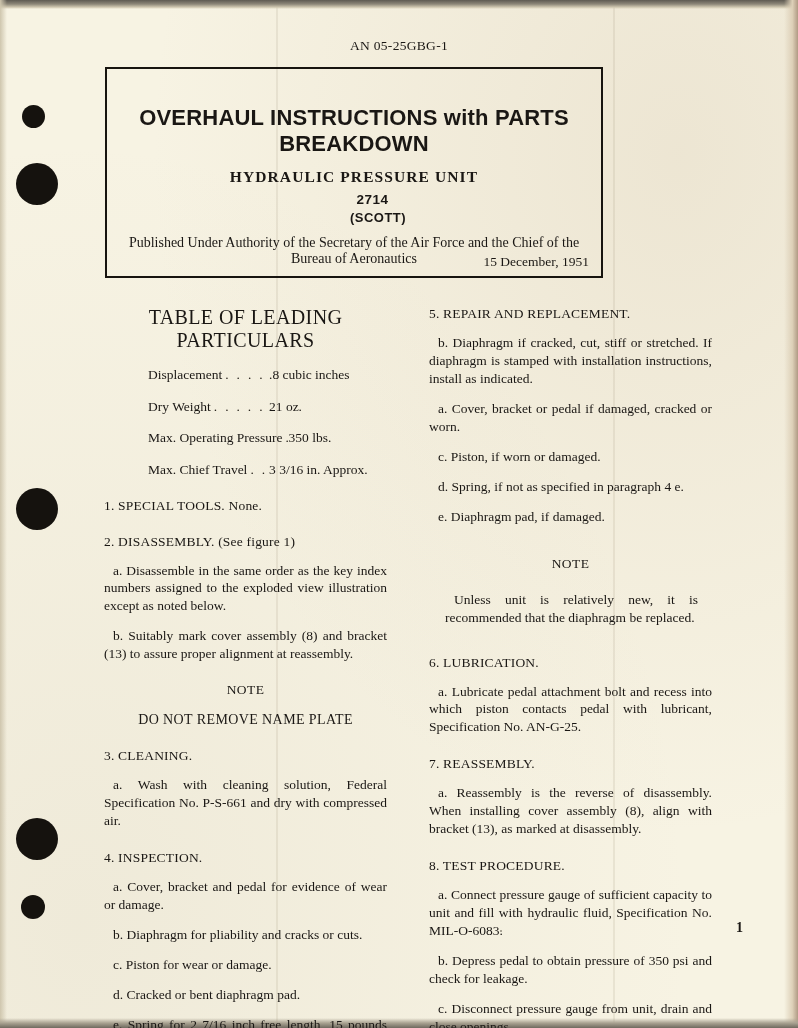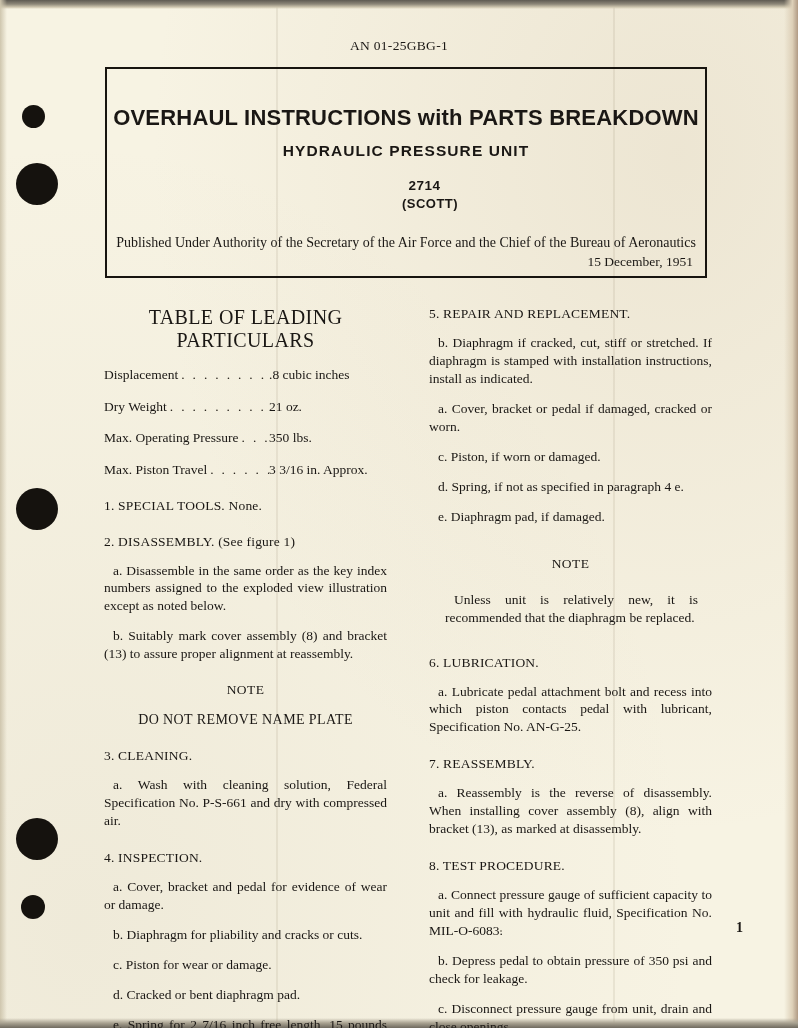--- a/index.html
+++ b/index.html
@@ -58,42 +58,42 @@
     top: 38px; left: 0; width: 798px;
     text-align: center;
     font-size: 13.5px;
     letter-spacing: 0.3px;
   }
 
   
   .title-box {
     position: absolute;
     left: 105px; top: 67px;
-    width: 602px; height: 211px;
+    width: 498px; height: 211px;
     border: 2px solid #17140f;
     box-sizing: border-box;
   }
   .title-main {
     margin-top: 36px;
     text-align: center;
     font-family: "Liberation Sans", "DejaVu Sans", sans-serif;
     font-weight: bold;
     font-size: 22px;
     letter-spacing: 0.2px;
   }
   .title-sub {
     margin-top: 11px;
     text-align: center;
-    font-family: Liberation Sans, sans-serif;
+    font-family: Liberation Serif, serif;
     font-weight: bold;
     font-size: 15.5px;
     letter-spacing: 1.1px;
   }
   .title-model {
-    margin-top: 18px;
+    margin-top: 6px;
     text-align: center;
     font-family: "Liberation Sans", "DejaVu Sans", sans-serif;
     font-weight: bold;
     font-size: 13.5px;
     letter-spacing: 0.5px;
     padding-left: 37px;
   }
   .title-maker {
     margin-top: 3px;
     text-align: center;
@@ -134,21 +134,21 @@
     font-size: 20px;
     letter-spacing: 0.4px;
     margin-bottom: 15px;
   }
   .tbl-row {
     display: flex;
     align-items: baseline;
     font-size: 13.5px;
     margin-bottom: 15.5px;
   }
-  .tbl-label { white-space: nowrap; }
+  .tbl-label { white-space: nowrap; margin-left: 44px; }
   .tbl-lead {
     flex: 1 1 auto;
     overflow: hidden;
     white-space: nowrap;
     letter-spacing: 2.3px;
     padding: 0 3px;
     color: #241f18;
   }
   .tbl-value {
     width: 118px;
@@ -224,21 +224,21 @@
   <div class="scan-edge-bottom"></div>
 
   <div id="margin-dots">
       <div class="dot" style="left: 22px; top: 105px; width: 23px; height: 23px; background: rgb(21, 18, 14);"></div>
       <div class="dot" style="left: 16px; top: 163px; width: 42px; height: 42px; background: rgb(21, 18, 14);"></div>
       <div class="dot" style="left: 16px; top: 488px; width: 42px; height: 42px; background: rgb(21, 18, 14);"></div>
       <div class="dot" style="left: 16px; top: 818px; width: 42px; height: 42px; background: rgb(21, 18, 14);"></div>
       <div class="dot" style="left: 21px; top: 895px; width: 24px; height: 24px; background: rgb(21, 18, 14);"></div>
     </div>
 
-  <div class="running-head">AN 01-25GBG-1</div>
+  <div class="running-head">AN 05-25GBG-1</div>
 
   <div class="title-box">
     <div class="title-main">OVERHAUL INSTRUCTIONS with PARTS BREAKDOWN</div>
     <div class="title-sub">HYDRAULIC PRESSURE UNIT</div>
     <div class="title-model">2714</div>
     <div class="title-maker">(SCOTT)</div>
     <div class="authority">Published Under Authority of the Secretary of the Air Force and the Chief of the Bureau of Aeronautics</div>
     <div class="pub-date">15 December, 1951</div>
   </div>
 
@@ -258,21 +258,21 @@
             <span class="tbl-label">Dry Weight</span>
             <span class="tbl-lead">. . . . . . . . . . . . . .</span>
             <span class="tbl-value">21 oz.</span>
           </div>
           <div class="tbl-row">
             <span class="tbl-label">Max. Operating Pressure</span>
             <span class="tbl-lead">. . . .</span>
             <span class="tbl-value">350 lbs.</span>
           </div>
           <div class="tbl-row">
-            <span class="tbl-label">Max. Piston Travel</span>
+            <span class="tbl-label">Max. Chief Travel</span>
             <span class="tbl-lead">. . . . . . . . .</span>
             <span class="tbl-value">3 3/16 in. Approx.</span>
           </div>
         </div>
 
       <div class="sect">1. SPECIAL TOOLS. None.</div>
       <div class="sect">2. DISASSEMBLY. (See figure 1)</div>
       <div class="para">a. Disassemble in the same order as the key index numbers assigned to the exploded view illustration except as noted below.</div>
       <div class="para">b. Suitably mark cover assembly (8) and bracket (13) to assure proper alignment at reassembly.</div>
 

